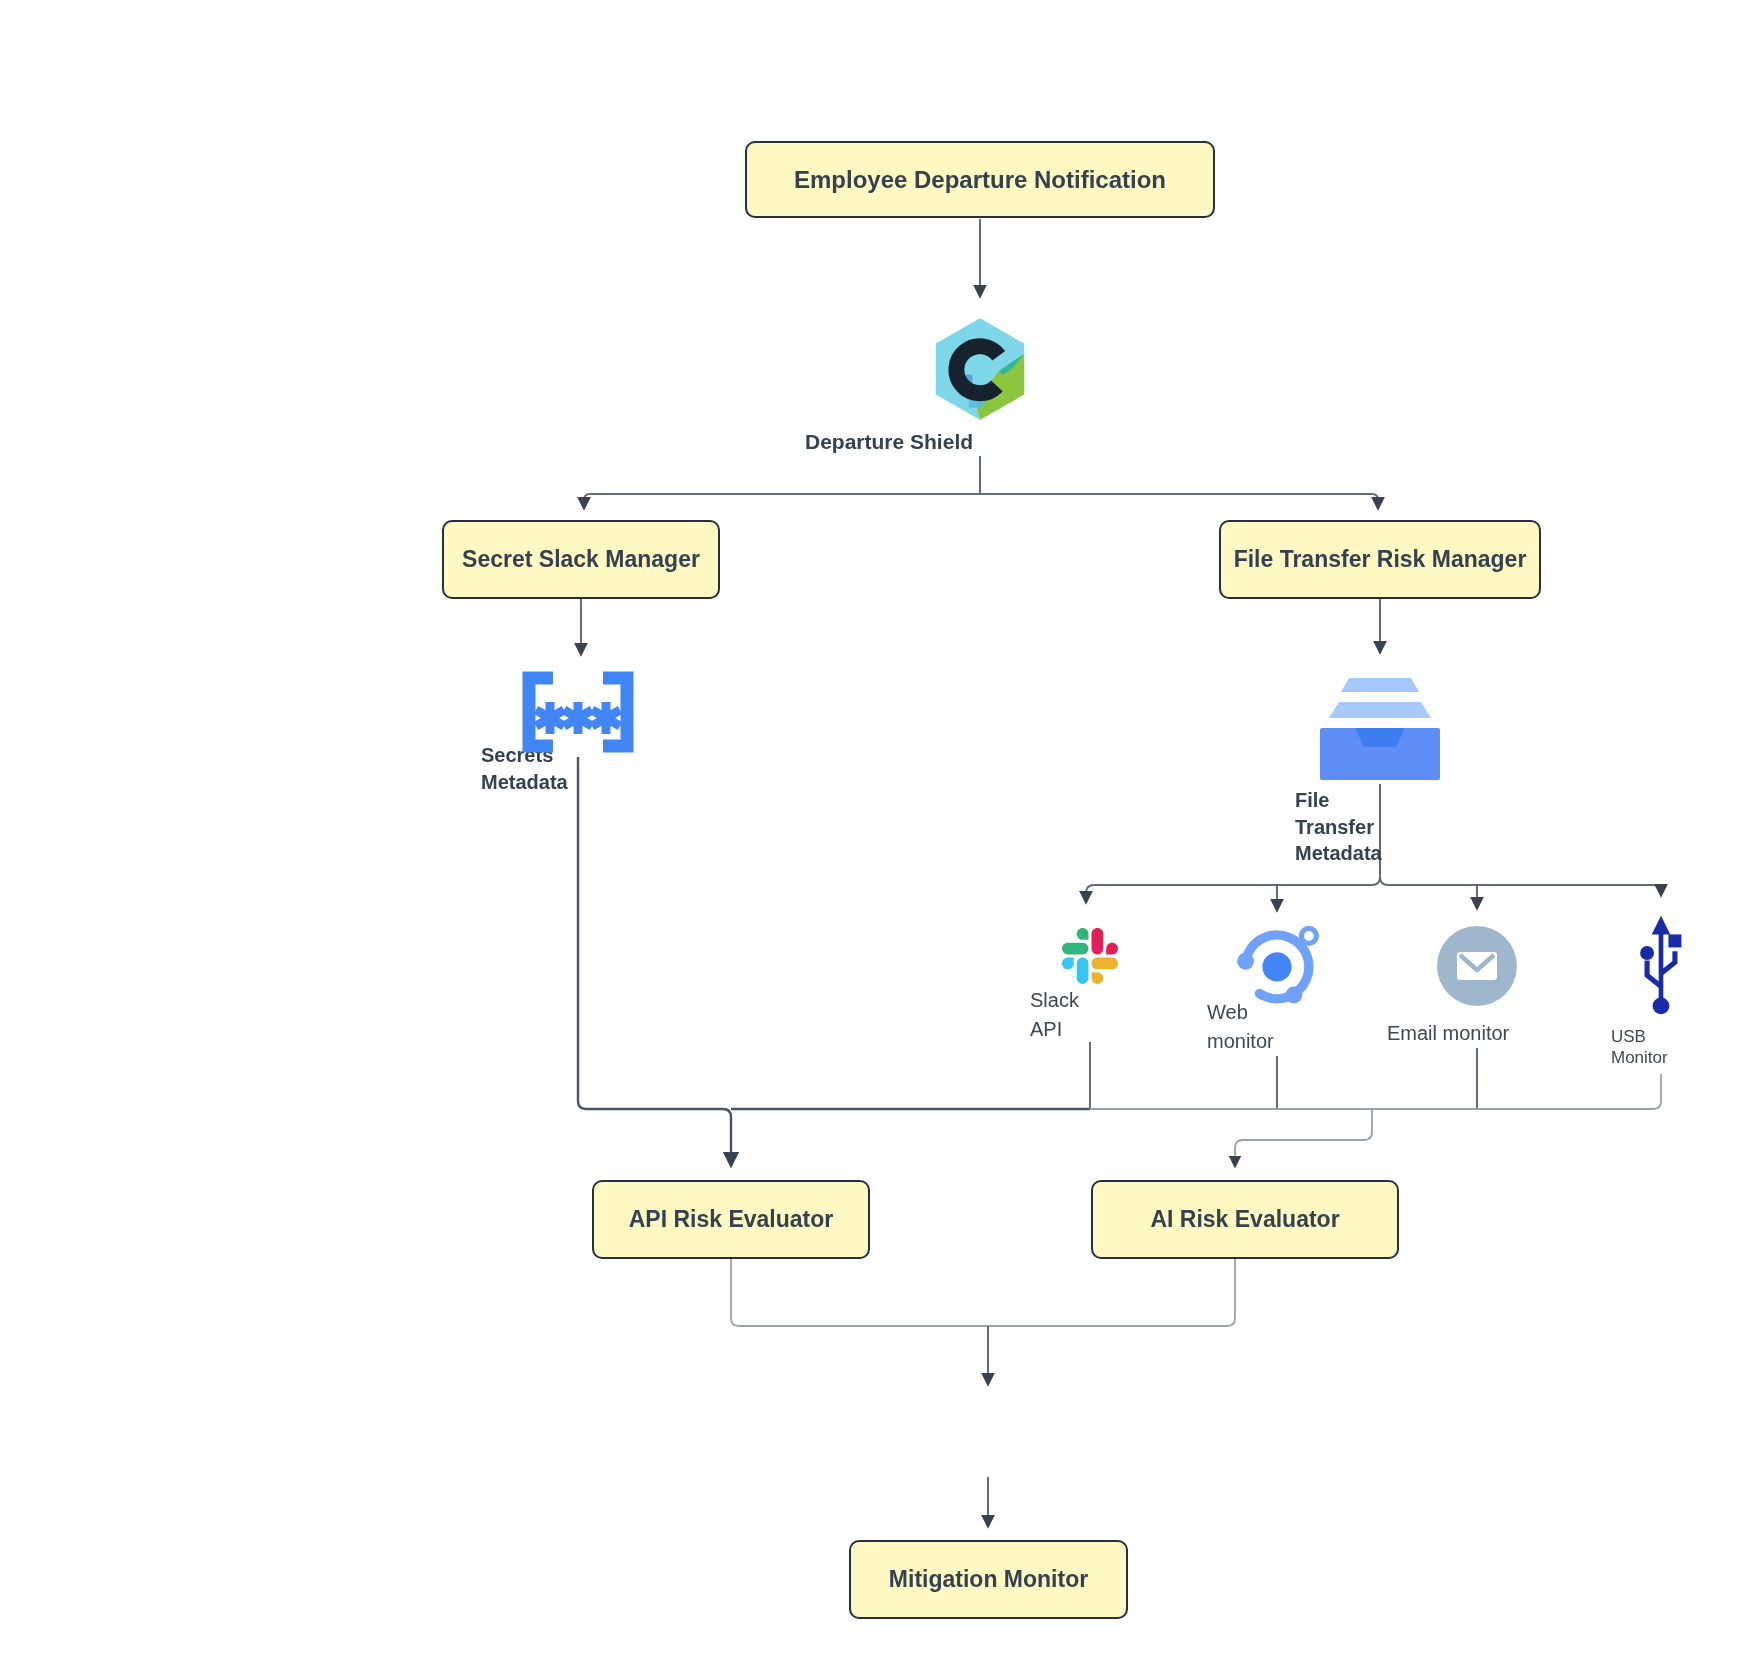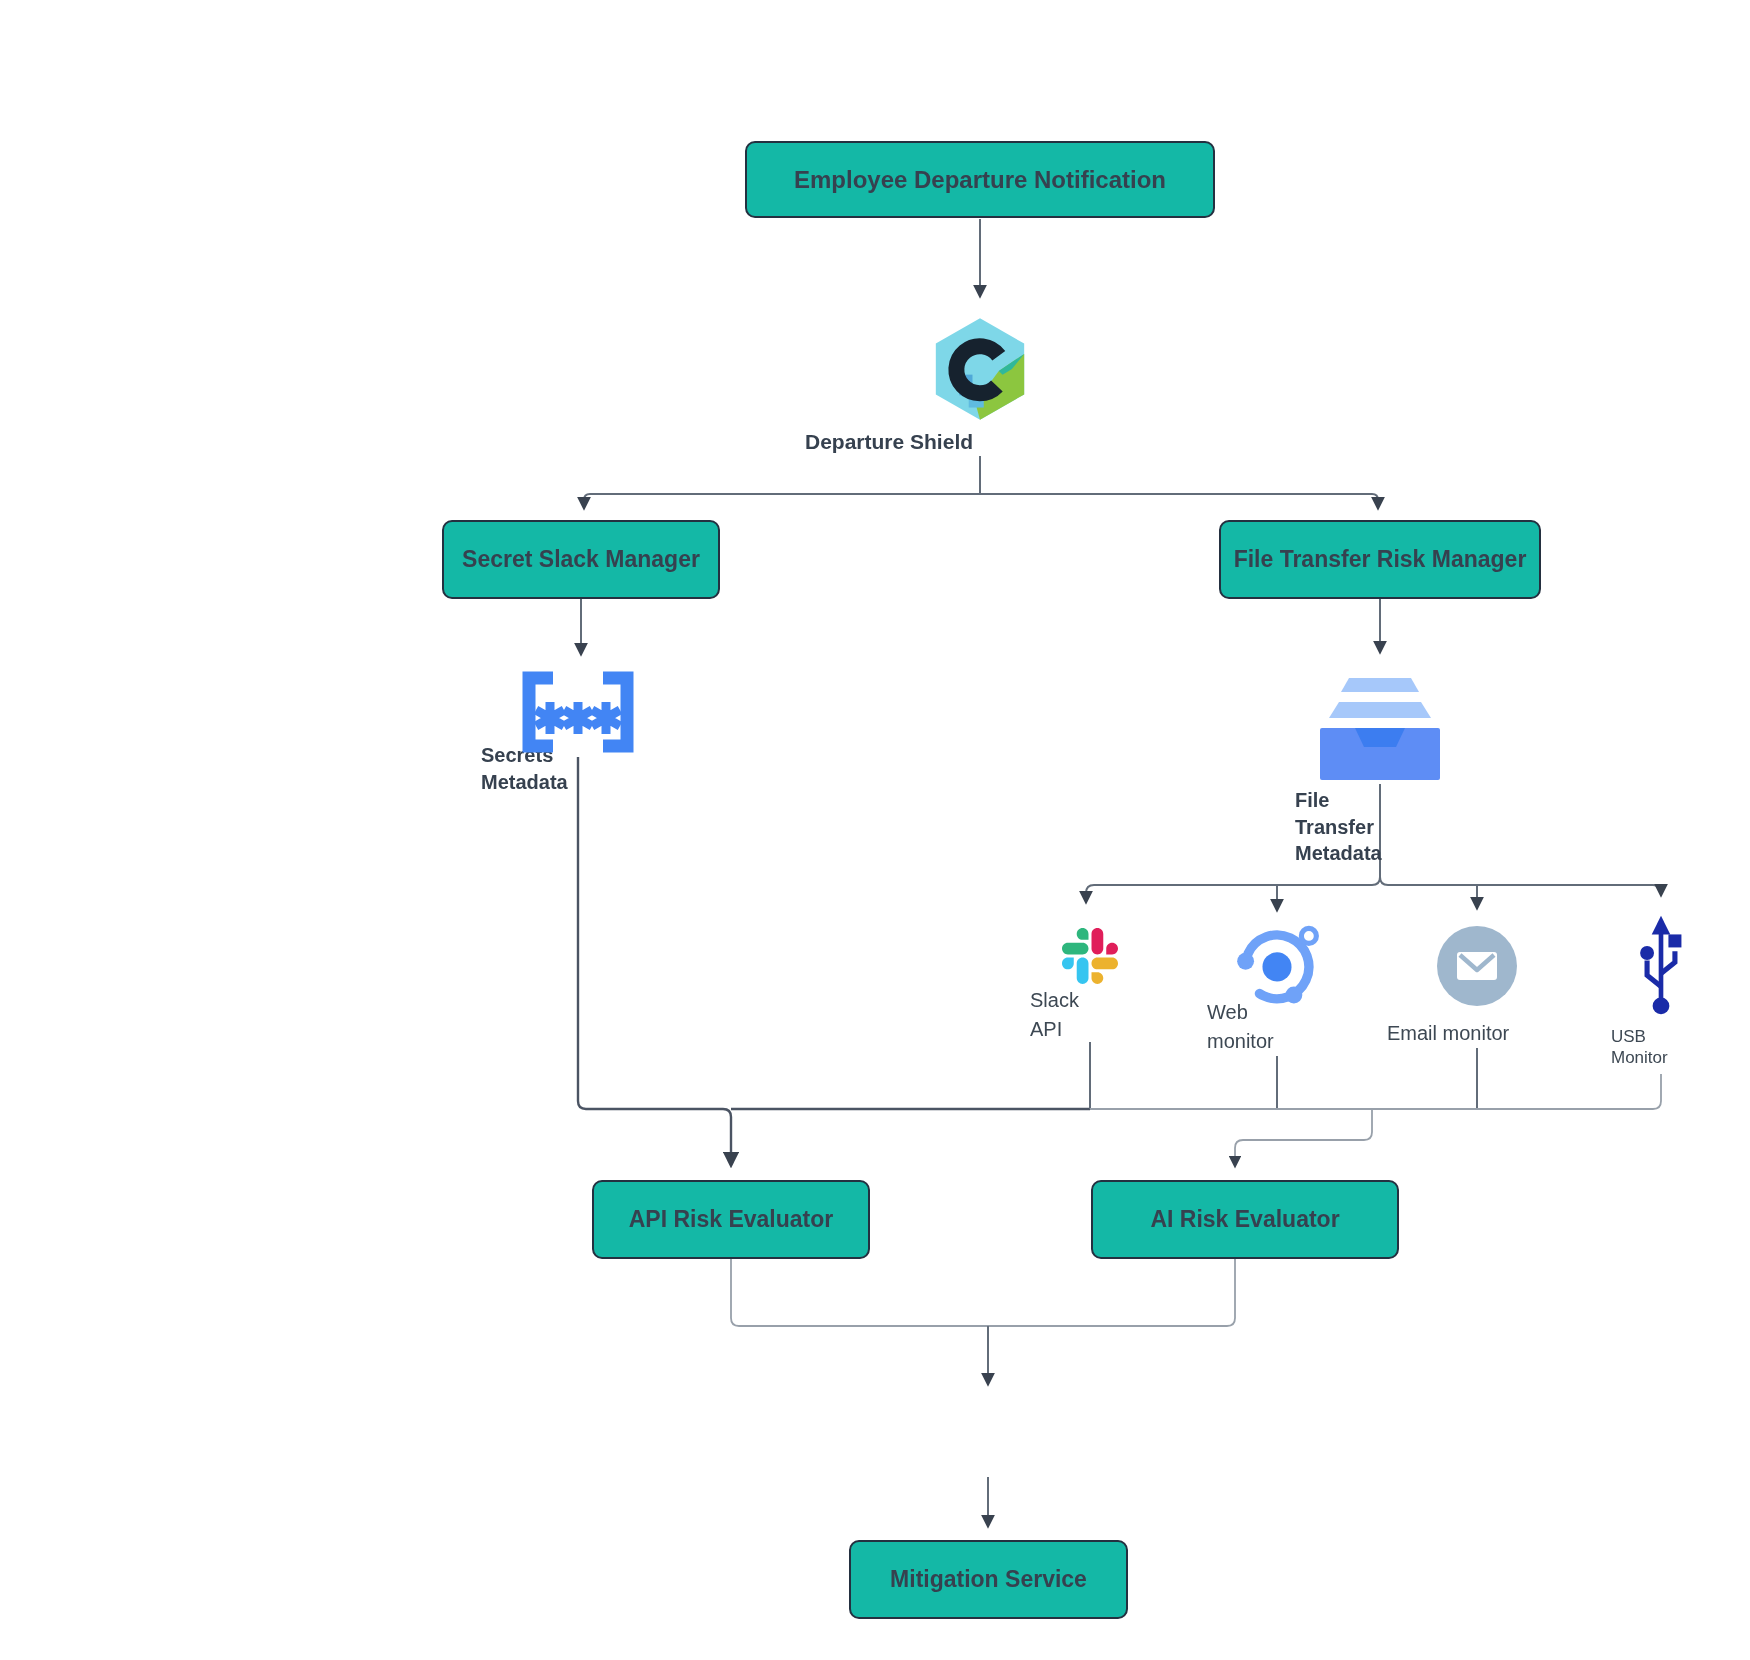--- a/index.html
+++ b/index.html
@@ -2,21 +2,21 @@
 <html><head>
 <meta charset="utf-8">
 <style>
   html,body{margin:0;padding:0;background:#ffffff;}
   .canvas{position:relative;width:1750px;height:1660px;background:#ffffff;overflow:hidden;
           font-family:"Liberation Sans","DejaVu Sans",sans-serif;}
   svg.layer{position:absolute;left:0;top:0;z-index:1;}
   .edge{fill:none;stroke:#626c79;stroke-width:2;}
   .edge.dark{stroke:#4b5463;stroke-width:2.4;}
   .edge.light{stroke:#98a0aa;stroke-width:1.8;}
-  .node{position:absolute;z-index:3;background:#14b8a6;border:2.5px solid #243040;border-radius:10px;
+  .node{position:absolute;z-index:3;background:#fef9c3;border:2.5px solid #243040;border-radius:10px;
         display:flex;align-items:center;justify-content:center;text-align:left;
         color:#36414f;font-weight:bold;font-size:23px;box-sizing:border-box;}
   .caption{position:absolute;z-index:2;text-align:left;color:#36414f;}
   .caption.bold{font-weight:bold;font-size:20px;line-height:27px;}
   .caption.shield{font-weight:bold;font-size:21px;}
   .caption.reg{font-weight:normal;color:#3d4853;font-size:20px;line-height:29px;}
   .caption.small{font-weight:normal;color:#3d4853;font-size:17px;line-height:21px;}
   .icon{position:absolute;z-index:3;}
 </style>
 </head>
@@ -63,21 +63,21 @@
   <div class="node" style="left:592px;top:1180px;width:278px;height:79px;">
     <span>API Risk Evaluator</span>
   </div>
   <div class="node" style="left:1219px;top:520px;width:322px;height:79px;">
     <span>File Transfer Risk Manager</span>
   </div>
   <div class="node" style="left:1091px;top:1180px;width:308px;height:79px;">
     <span>AI Risk Evaluator</span>
   </div>
   <div class="node" style="left:849px;top:1540px;width:279px;height:79px;">
-    <span>Mitigation Service</span>
+    <span>Mitigation Monitor</span>
   </div>
 
   <svg class="icon" style="left:933px;top:316px;" width="94" height="106" viewBox="0 0 100 112">
     <polygon points="50,2 97,29 97,83 50,110 3,83 3,29" fill="#7ed7e8"></polygon>
     <polygon points="97,40 97,83 50,110 45,92 70,58" fill="#8cc63f"></polygon>
     <polygon points="70,58 97,40 84,56 74,62" fill="#2fb89b"></polygon>
     <rect x="20" y="56" width="8" height="16" fill="#2b6e9c"></rect>
     <rect x="28" y="62" width="14" height="22" fill="#4fa8d8"></rect>
     <rect x="38" y="86" width="16" height="11" fill="#5fbbe0"></rect>
     <path d="M70 42 A25 25 0 1 0 68 74" fill="none" stroke="#16222e" stroke-width="17"></path>

